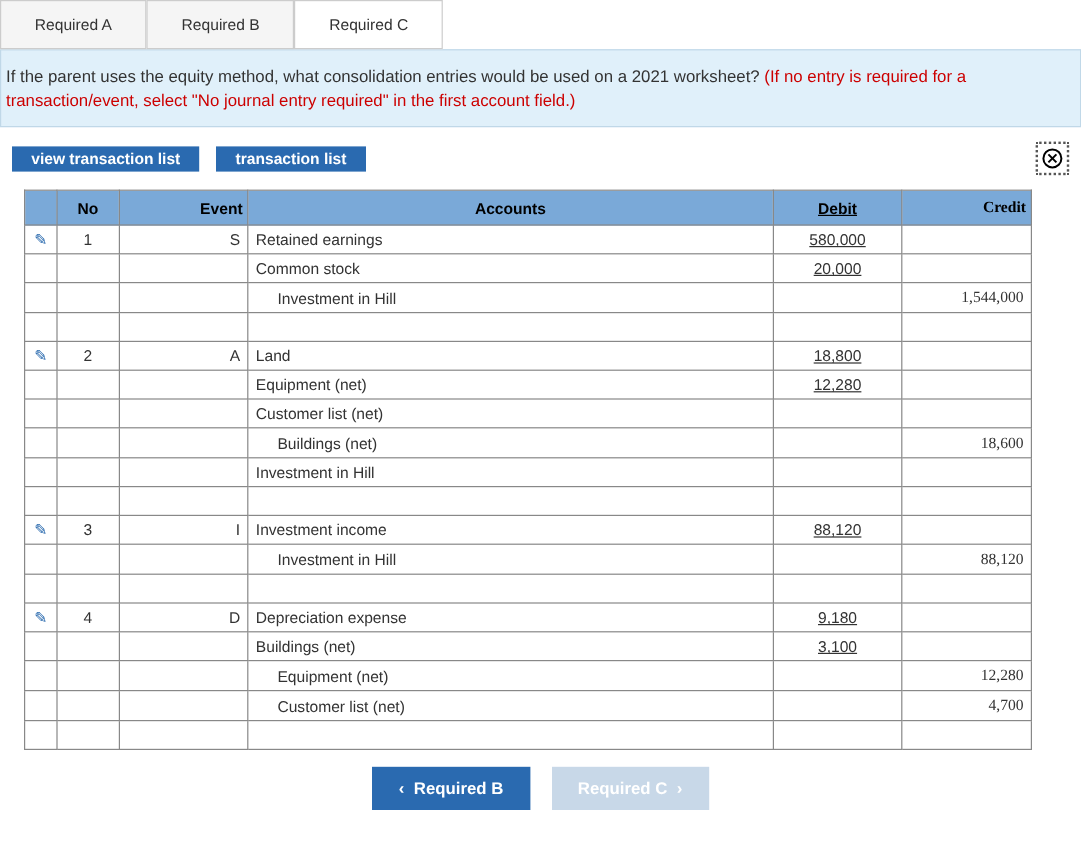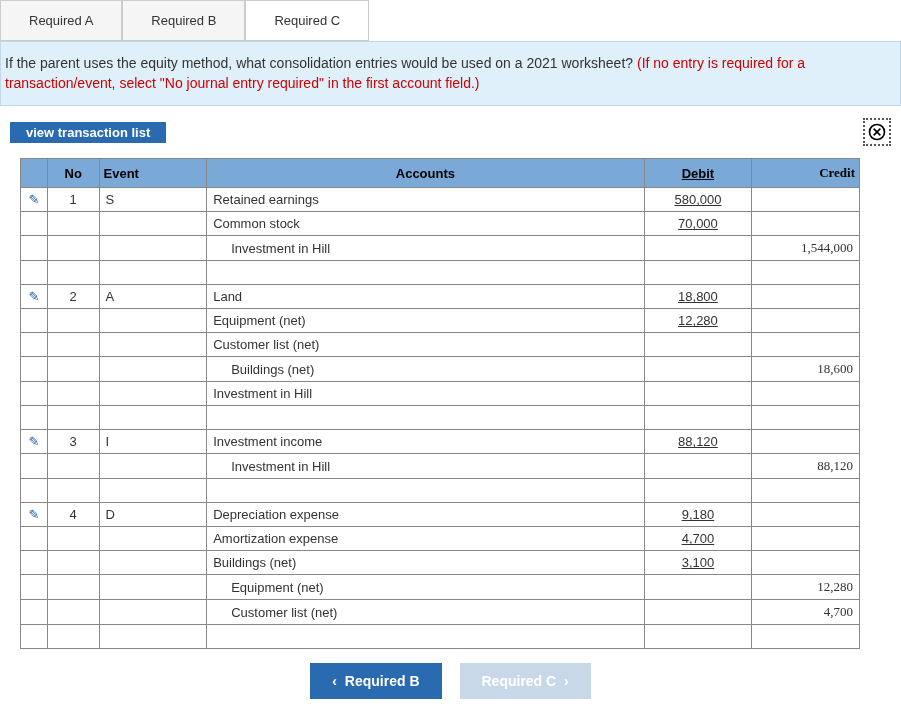--- a/index.html
+++ b/index.html
@@ -14,21 +14,21 @@
   .btn-blue { background: #2a6ab0; color: #fff; border: none; padding: 3px 16px; font-size: 13px; font-weight: bold; cursor: pointer; }
   .spacer { flex: 1; }
   .close-btn { width: 28px; height: 28px; border: 2px dotted #555; display: flex; align-items: center; justify-content: center; cursor: pointer; }
   .close-btn svg { width: 20px; height: 20px; }
   .table-wrap { padding: 0 10px 0 20px; border-radius: 23px; }
   table { border-collapse: collapse; width: 840px; }
   th { background: #7aa9d8; color: #000; font-weight: bold; padding: 6px 4px; border: 1px solid #888; text-align: center; font-size: 13px; }
   td { border: 1px solid #888; padding: 4px 6px; height: 24px; font-size: 13px; }
   .col-edit { width: 24px; text-align: center; }
   .col-no { width: 46px; text-align: center; }
-  .col-event { width: 96px; text-align: left; }
+  .col-event { width: 96px; text-align: right; }
   .col-accounts { width: 390px; }
   .col-debit { width: 96px; text-align: center; text-decoration: underline; }
   .col-credit { width: 96px; text-align: right; font-family: Liberation Serif, serif; }
   .indent { padding-left: 24px; }
   .edit-icon { color: #1a5fa8; cursor: pointer; }
   .nav-row { display: flex; justify-content: center; gap: 18px; padding: 14px 0; }
   .nav-btn { padding: 10px 22px; font-size: 14px; font-weight: bold; border: none; cursor: pointer; }
   .nav-prev { background: #2a6ab0; color: #fff; }
   .nav-next { background: #c8d8e8; color: #fff; }
   .chev { font-weight: bold; }
@@ -42,20 +42,21 @@
     <div class="tab">Required B</div>
     <div class="tab active">Required C</div>
   </div>
 
   <div class="instruction-box">
     <span>If the parent uses the equity method, what consolidation entries would be used on a 2021 worksheet? </span><span class="instruction-red">(If no entry is required for a transaction/event, select "No journal entry required" in the first account field.)</span>
   </div>
 
   <div class="button-row">
     <button class="btn-blue">view transaction list</button>
+    <button class="btn-blue">transaction list</button>
     <div class="spacer"></div>
     <div class="close-btn">
       <svg viewBox="0 0 24 24">
           <circle cx="12" cy="12" r="9" fill="none" stroke="#000" stroke-width="2"></circle>
           <line x1="8" y1="8" x2="16" y2="16" stroke="#000" stroke-width="2"></line>
           <line x1="16" y1="8" x2="8" y2="16" stroke="#000" stroke-width="2"></line>
         </svg>
     </div>
   </div>
 
@@ -78,21 +79,21 @@
             <td class="col-event">S</td>
             <td class="col-accounts">Retained earnings</td>
             <td class="col-debit">580,000</td>
             <td class="col-credit"></td>
           </tr>
           <tr>
             <td class="col-edit"></td>
             <td class="col-no"></td>
             <td class="col-event"></td>
             <td class="col-accounts">Common stock</td>
-            <td class="col-debit">70,000</td>
+            <td class="col-debit">20,000</td>
             <td class="col-credit"></td>
           </tr>
           <tr>
             <td class="col-edit"></td>
             <td class="col-no"></td>
             <td class="col-event"></td>
             <td class="col-accounts indent">Investment in Hill</td>
             <td class="col-debit"></td>
             <td class="col-credit">1,544,000</td>
           </tr>
@@ -175,28 +176,20 @@
             <td class="col-accounts"></td>
             <td class="col-debit"></td>
             <td class="col-credit"></td>
           </tr>
           <tr>
             <td class="col-edit"><span class="edit-icon">✎</span></td>
             <td class="col-no">4</td>
             <td class="col-event">D</td>
             <td class="col-accounts">Depreciation expense</td>
             <td class="col-debit">9,180</td>
-            <td class="col-credit"></td>
-          </tr>
-          <tr>
-            <td class="col-edit"></td>
-            <td class="col-no"></td>
-            <td class="col-event"></td>
-            <td class="col-accounts">Amortization expense</td>
-            <td class="col-debit">4,700</td>
             <td class="col-credit"></td>
           </tr>
           <tr>
             <td class="col-edit"></td>
             <td class="col-no"></td>
             <td class="col-event"></td>
             <td class="col-accounts">Buildings (net)</td>
             <td class="col-debit">3,100</td>
             <td class="col-credit"></td>
           </tr>

